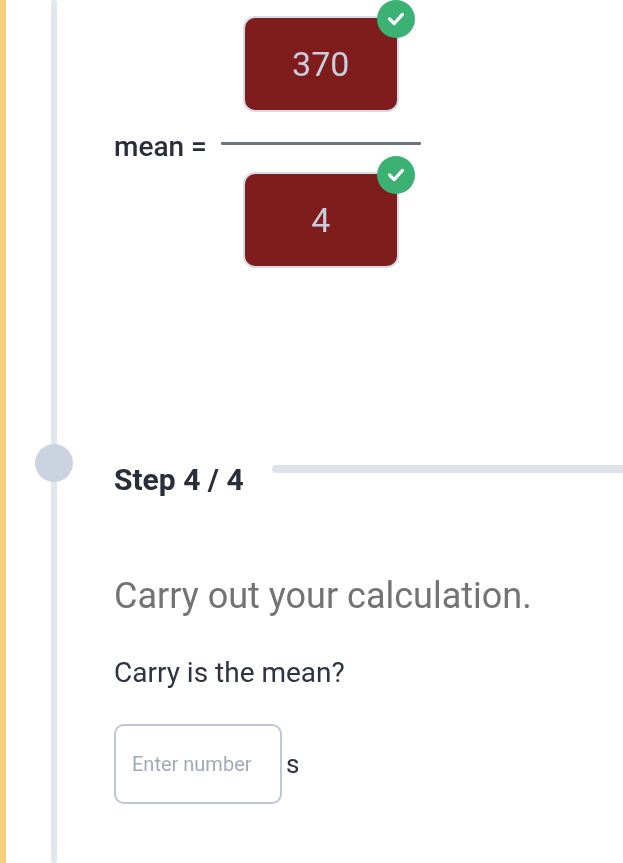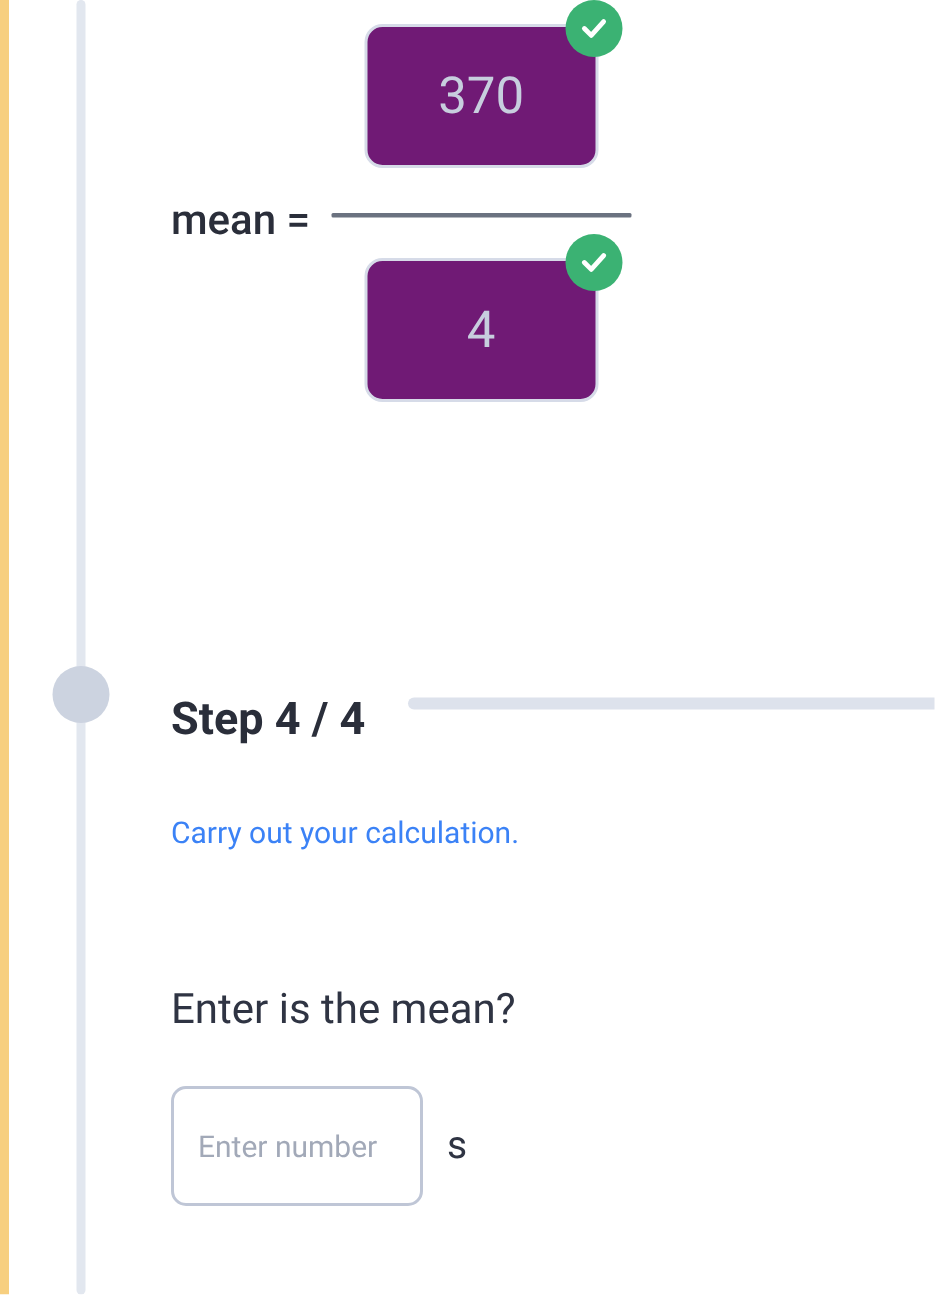--- a/index.html
+++ b/index.html
@@ -75,21 +75,21 @@
     height: 3px;
     background: #6b7280;
     border-radius: 1px;
   }
   .num-box {
     position: absolute;
     width: 156px;
     height: 96px;
     border: 2px solid #d6dbe8;
     border-radius: 12px;
-    background: #701a75;
+    background: #7f1d1d;
     display: flex;
     align-items: center;
     justify-content: center;
     font-size: 34px;
     color: #c7cede;
   }
   .num-box.top {
     left: 22px;
     top: -126px;
   }
@@ -133,42 +133,42 @@
     flex: 1;
     height: 8px;
     background: #dde2ec;
     border-radius: 4px;
     margin-left: 28px;
   }
 
   .instructions {
     position: absolute;
     left: 114px;
-    top: 542px;
+    top: 572px;
     width: 500px;
-    font-size: 20px;
-    color: #3b82f6;
+    font-size: 36px;
+    color: #737373;
     line-height: 1.35;
   }
   .question {
     position: absolute;
     left: 114px;
     top: 656px;
     width: 500px;
     font-size: 28px;
     color: #2f3443;
   }
 
   .answer-row {
     position: absolute;
     left: 114px;
     top: 724px;
     display: flex;
     align-items: center;
-    gap: 16px;
+    gap: 4px;
   }
   .answer-input {
     width: 168px;
     height: 80px;
     border: 2px solid #bfc6d6;
     border-radius: 10px;
     font-size: 20px;
     color: #2f3443;
     padding: 0 16px;
     outline: none;
@@ -215,19 +215,19 @@
       </div>
     </div>
   </div>
 
   <div class="step-header">
     <div class="step-title">Step 4 / 4</div>
     <div class="step-rule"></div>
   </div>
 
   <div class="instructions">Carry out your calculation.</div>
-  <div class="question">Enter is the mean?</div>
+  <div class="question">Carry is the mean?</div>
 
   <div class="answer-row">
     <input class="answer-input" type="text" placeholder="Enter number" style="">
     <span class="unit">s</span>
   </div>
 </div>
 
 </body></html>

